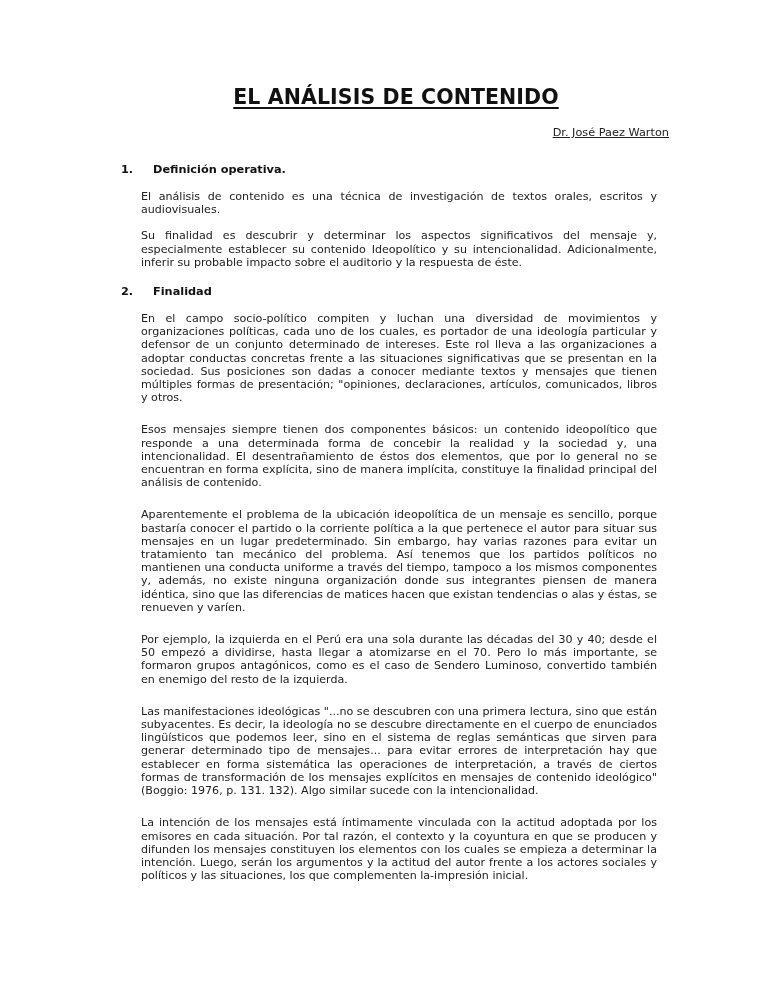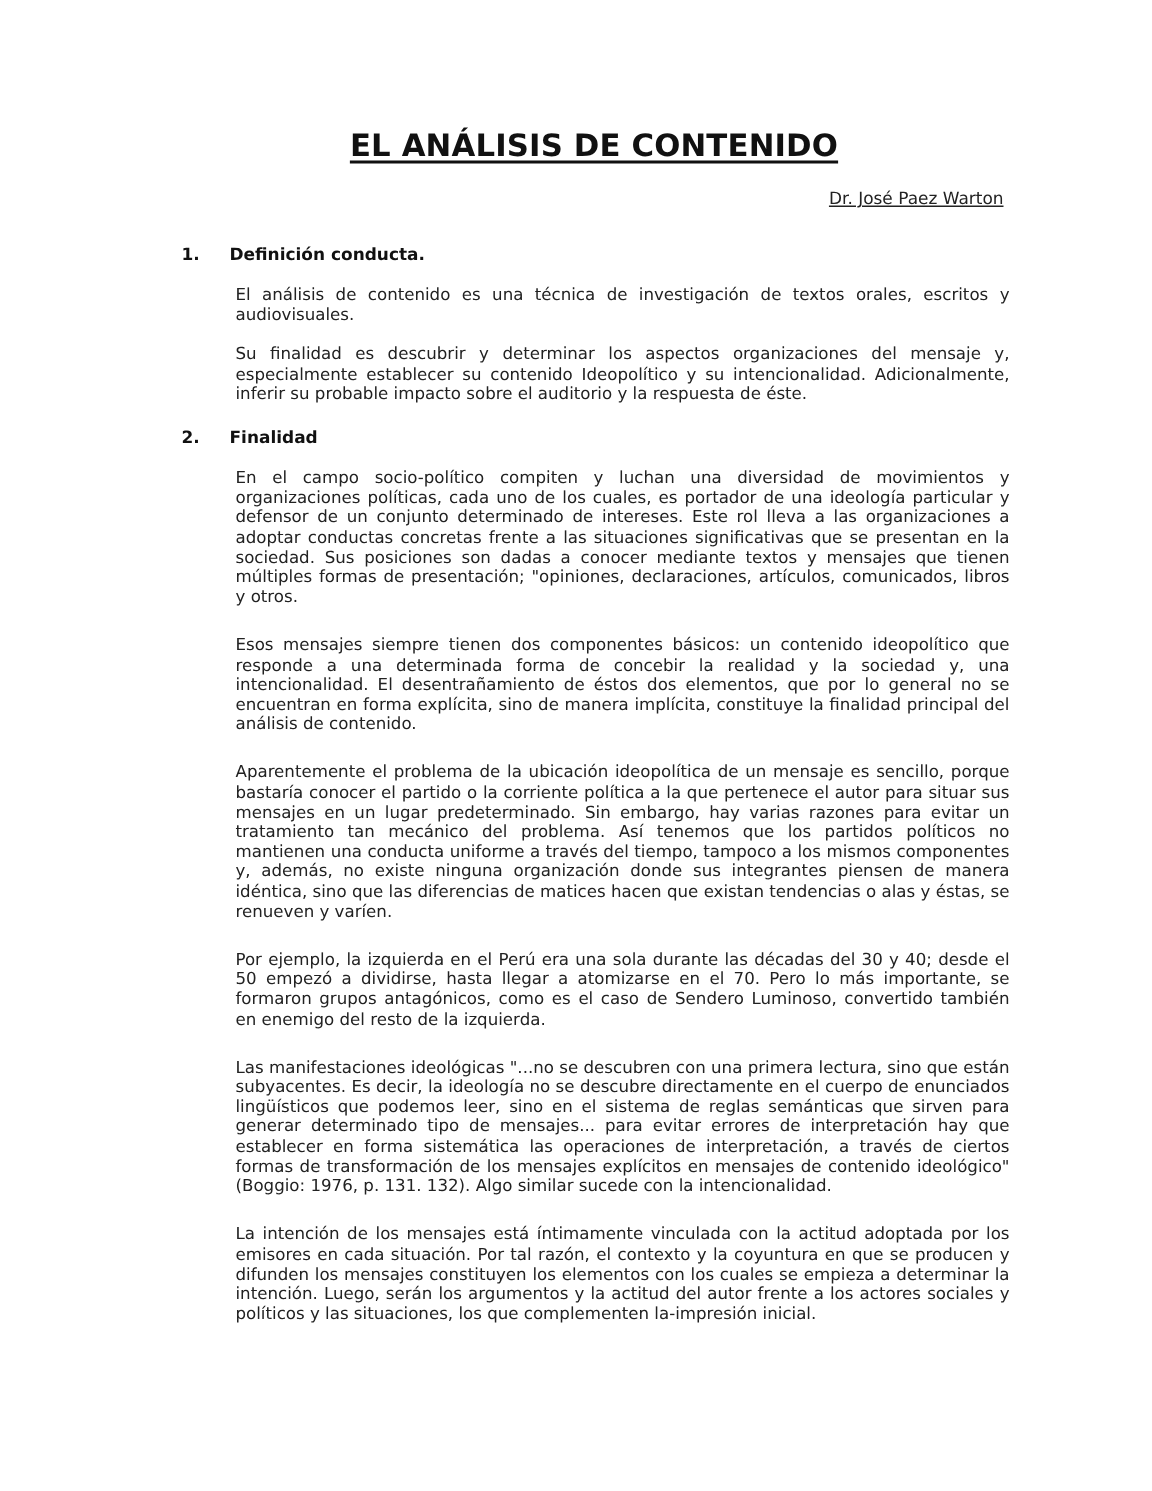--- a/index.html
+++ b/index.html
@@ -3,42 +3,42 @@
 <meta charset="utf-8">
 <style>
   html, body { margin: 0; padding: 0; background: #ffffff; }
   body { width: 768px; height: 994px; position: relative; overflow: hidden; font-family: "DejaVu Sans", sans-serif; color: #1a1a1a; }
   .page { position: absolute; left: 12px; top: 0; width: 768px; height: 994px; background: #fff; }
   .title { position: absolute; top: 85px; left: 0; width: 768px; text-align: center; font-family: "DejaVu Sans", sans-serif; font-weight: bold; font-size: 20.5px; letter-spacing: 0.1px; color: #111; text-decoration: underline; text-decoration-thickness: 1.5px; text-underline-offset: 3px; }
   .author { position: absolute; top: 126px; right: 111px; font-size: 11.3px; color: #222; text-decoration: underline; }
   .section { position: absolute; left: 109px; width: 550px; }
   .sec-head { display: flex; font-weight: bold; font-size: 11.3px; color: #111; height: 14px; }
   .sec-num { width: 32px; }
-  .body-col { margin-left: 36px; width: 516px; }
+  .body-col { margin-left: 20px; width: 516px; }
   p { margin: 0; font-size: 11.1px; line-height: 13.2px; text-align: justify; color: #222; }
   .gap { height: 13px; }
   .gap2 { height: 19px; }
 </style>
 </head>
 <body>
 
 <div class="page">
   <div class="title">EL ANÁLISIS DE CONTENIDO</div>
   <div class="author">Dr. José Paez Warton</div>
 
   <div class="section" style="top:163px;">
     <div class="sec-head">
       <span class="sec-num">1.</span>
-      <span>Definición conducta.</span>
+      <span>Definición operativa.</span>
     </div>
     <div class="body-col">
       <div class="gap"></div>
       <p>El análisis de contenido es una técnica de investigación de textos orales, escritos y audiovisuales.</p>
       <div class="gap"></div>
-      <p>Su finalidad es descubrir y determinar los aspectos organizaciones del mensaje y, especialmente establecer su contenido Ideopolítico y su intencionalidad. Adicionalmente, inferir su probable impacto sobre el auditorio y la respuesta de éste.</p>
+      <p>Su finalidad es descubrir y determinar los aspectos significativos del mensaje y, especialmente establecer su contenido Ideopolítico y su intencionalidad. Adicionalmente, inferir su probable impacto sobre el auditorio y la respuesta de éste.</p>
     </div>
   </div>
 
   <div class="section" style="top:285px;">
     <div class="sec-head">
       <span class="sec-num">2.</span>
       <span>Finalidad</span>
     </div>
     <div class="body-col">
       <div class="gap"></div>

